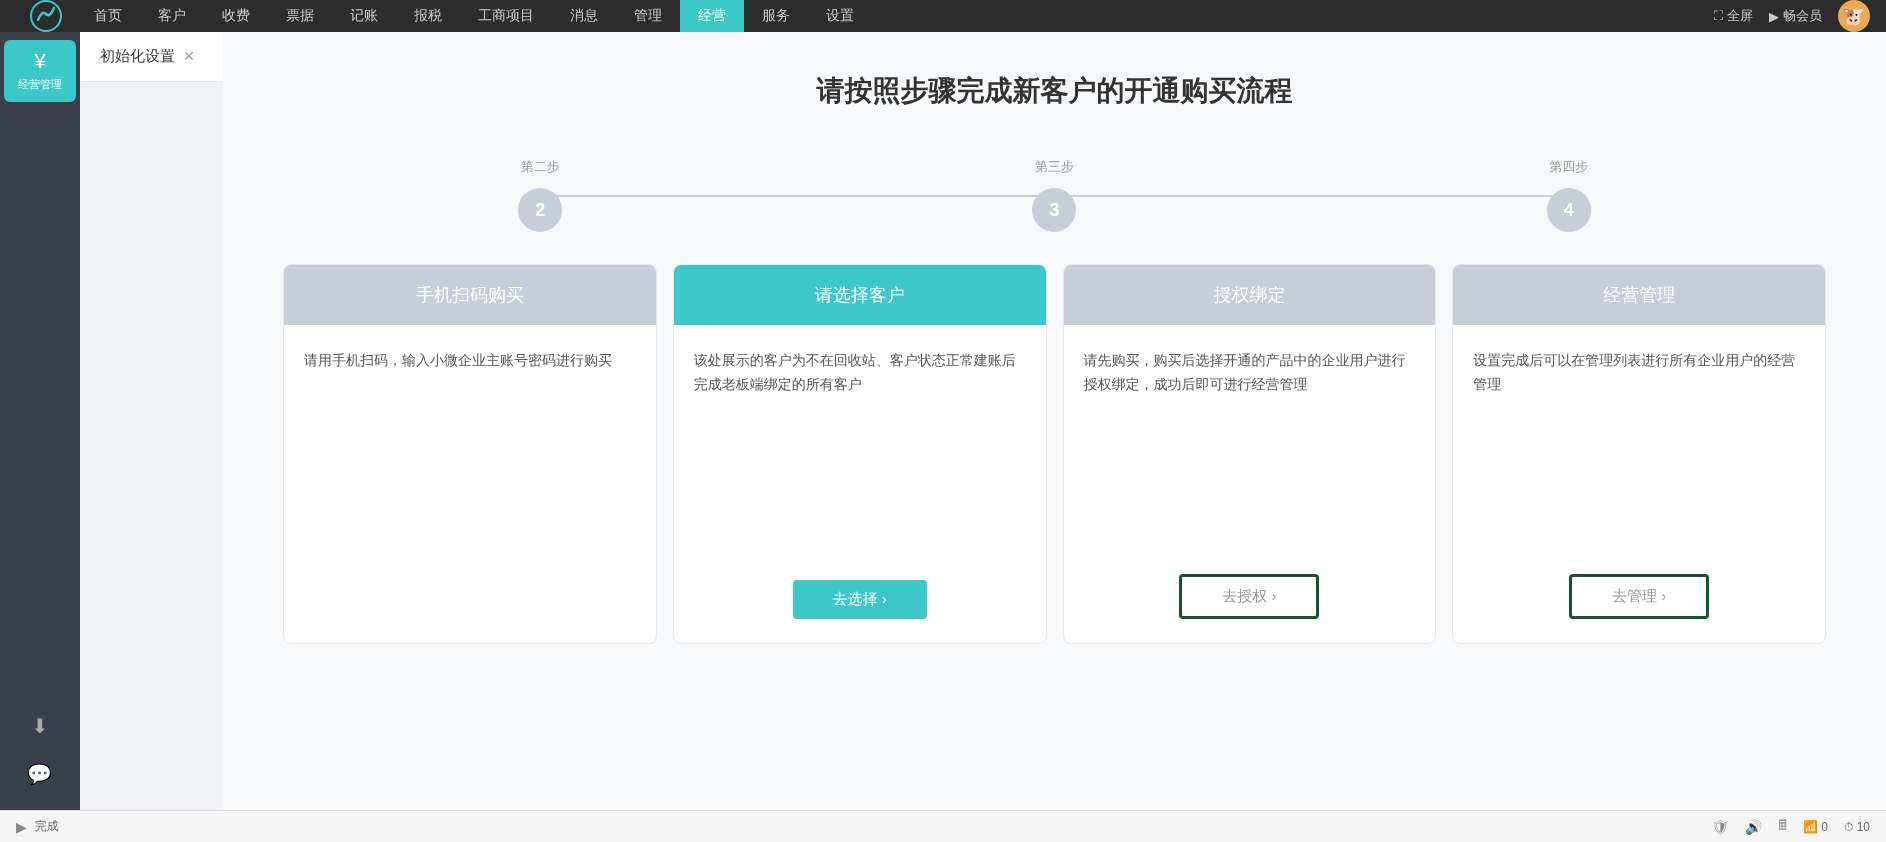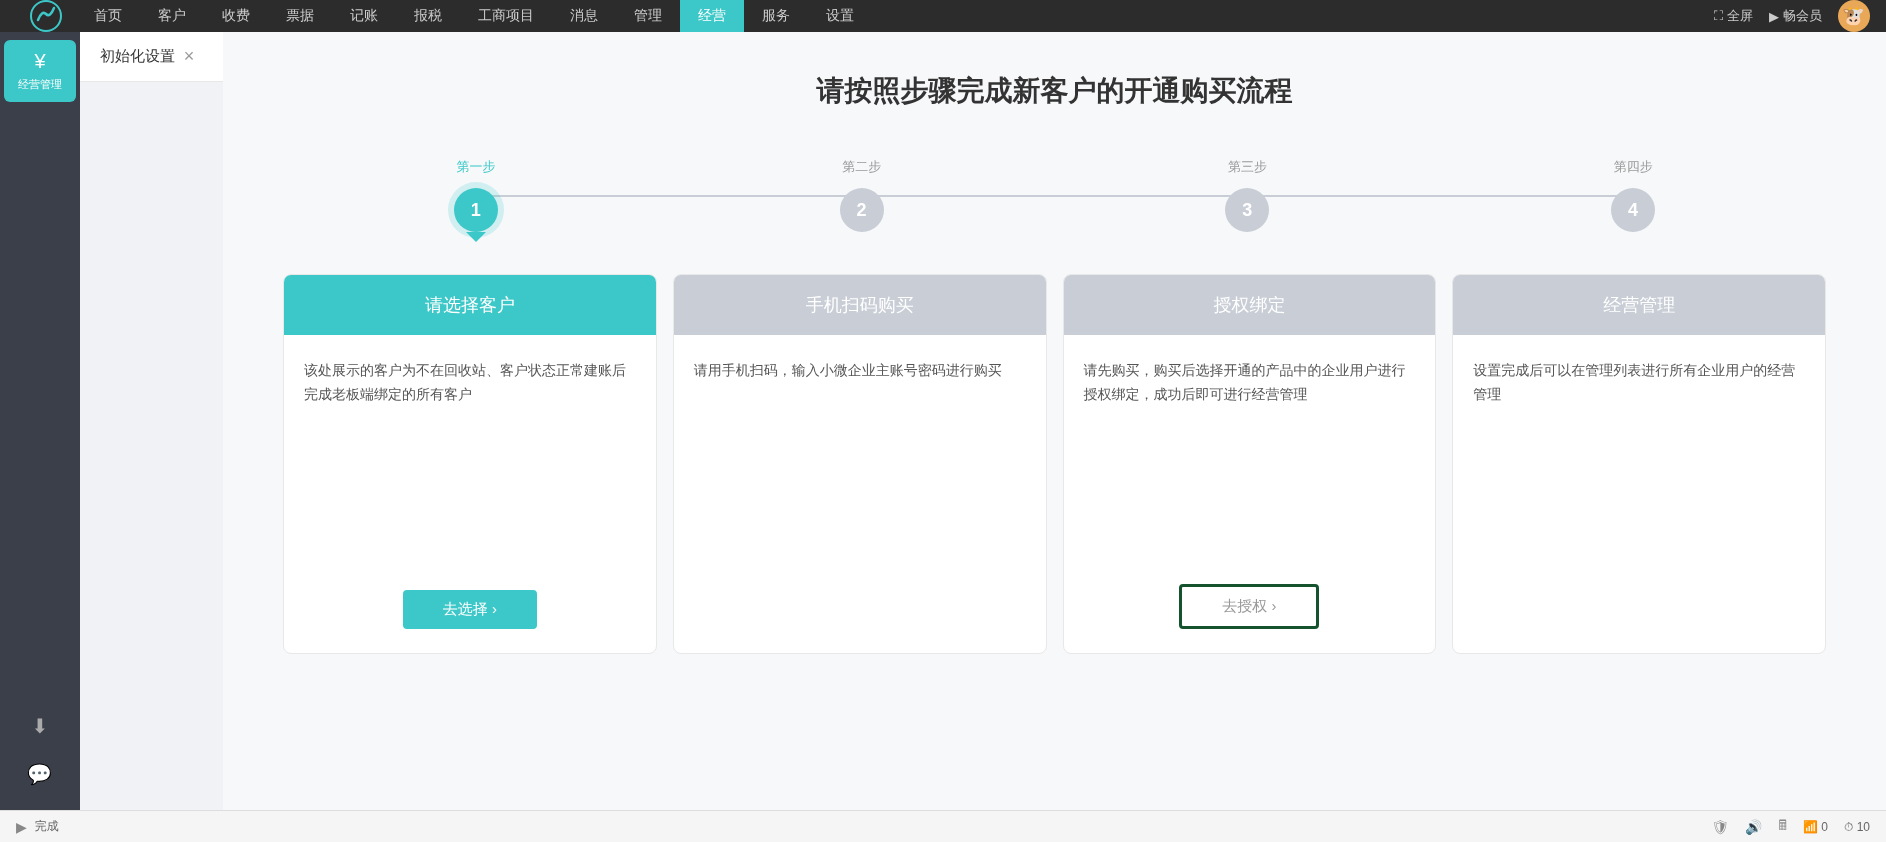--- a/index.html
+++ b/index.html
@@ -385,28 +385,20 @@
 
     <div class="content-header">
       <span class="content-title">初始化设置</span>
       <div class="close-btn">×</div>
     </div>
 
     <div class="main-content">
       <h1 class="page-heading">请按照步骤完成新客户的开通购买流程</h1>
 
       <div class="steps-container" id="steps-row">
-      <div class="step-wrapper">
-            <div class="step-label active">第一步</div>
-            <div class="step-circle active">1</div>
-            <div class="step-pointer"></div>
-            <div style="position: absolute; top: 37px; left: 50%; width: 100%; height: 2px; background: rgb(200, 205, 214); z-index: 1; display: flex; align-items: center;">
-              <span style="position: absolute; right: -12px; font-size: 22px; color: rgb(200, 205, 214); top: -12px;">›</span>
-            </div>
-          </div>
           <div class="step-wrapper">
             <div class="step-label">第二步</div>
             <div class="step-circle inactive">2</div>
             <div style="position: absolute; top: 37px; left: 50%; width: 100%; height: 2px; background: rgb(200, 205, 214); z-index: 1; display: flex; align-items: center;">
               <span style="position: absolute; right: -12px; font-size: 22px; color: rgb(200, 205, 214); top: -12px;">›</span>
             </div>
           </div>
           <div class="step-wrapper">
             <div class="step-label">第三步</div>
             <div class="step-circle inactive">3</div>
@@ -415,41 +407,44 @@
             </div>
           </div>
           <div class="step-wrapper">
             <div class="step-label">第四步</div>
             <div class="step-circle inactive">4</div>
           </div>
         </div>
 
       <div class="cards-container" id="cards-container">
       <div class="step-card">
+            <div class="card-header inactive">手机扫码购买</div>
+            <div class="card-body">请用手机扫码，输入小微企业主账号密码进行购买</div>
+            <div style="height: 60px;"></div>
+          </div>
+          <div class="step-card">
             <div class="card-header">请选择客户</div>
             <div class="card-body">该处展示的客户为不在回收站、客户状态正常建账后完成老板端绑定的所有客户</div>
             <div class="card-footer">
               <button class="action-btn primary">去选择 ›</button>
             </div>
-          </div>
-          <div class="step-card">
-            <div class="card-header inactive">手机扫码购买</div>
-            <div class="card-body">请用手机扫码，输入小微企业主账号密码进行购买</div>
-            <div style="height: 60px;"></div>
           </div>
           <div class="step-card">
             <div class="card-header inactive">授权绑定</div>
             <div class="card-body">请先购买，购买后选择开通的产品中的企业用户进行授权绑定，成功后即可进行经营管理</div>
             <div class="card-footer">
               <button class="action-btn outline">去授权 ›</button>
             </div>
           </div>
           <div class="step-card">
             <div class="card-header inactive">经营管理</div>
             <div class="card-body">设置完成后可以在管理列表进行所有企业用户的经营管理</div>
+            <div class="card-footer">
+              <button class="action-btn outline">去管理 ›</button>
+            </div>
           </div>
         </div>
     </div>
   </div>
 </div>
 
 <div class="status-bar">
   <div class="status-bar-left">
     <span class="status-bar-icon">▶</span>
     <span class="status-text">完成</span>

